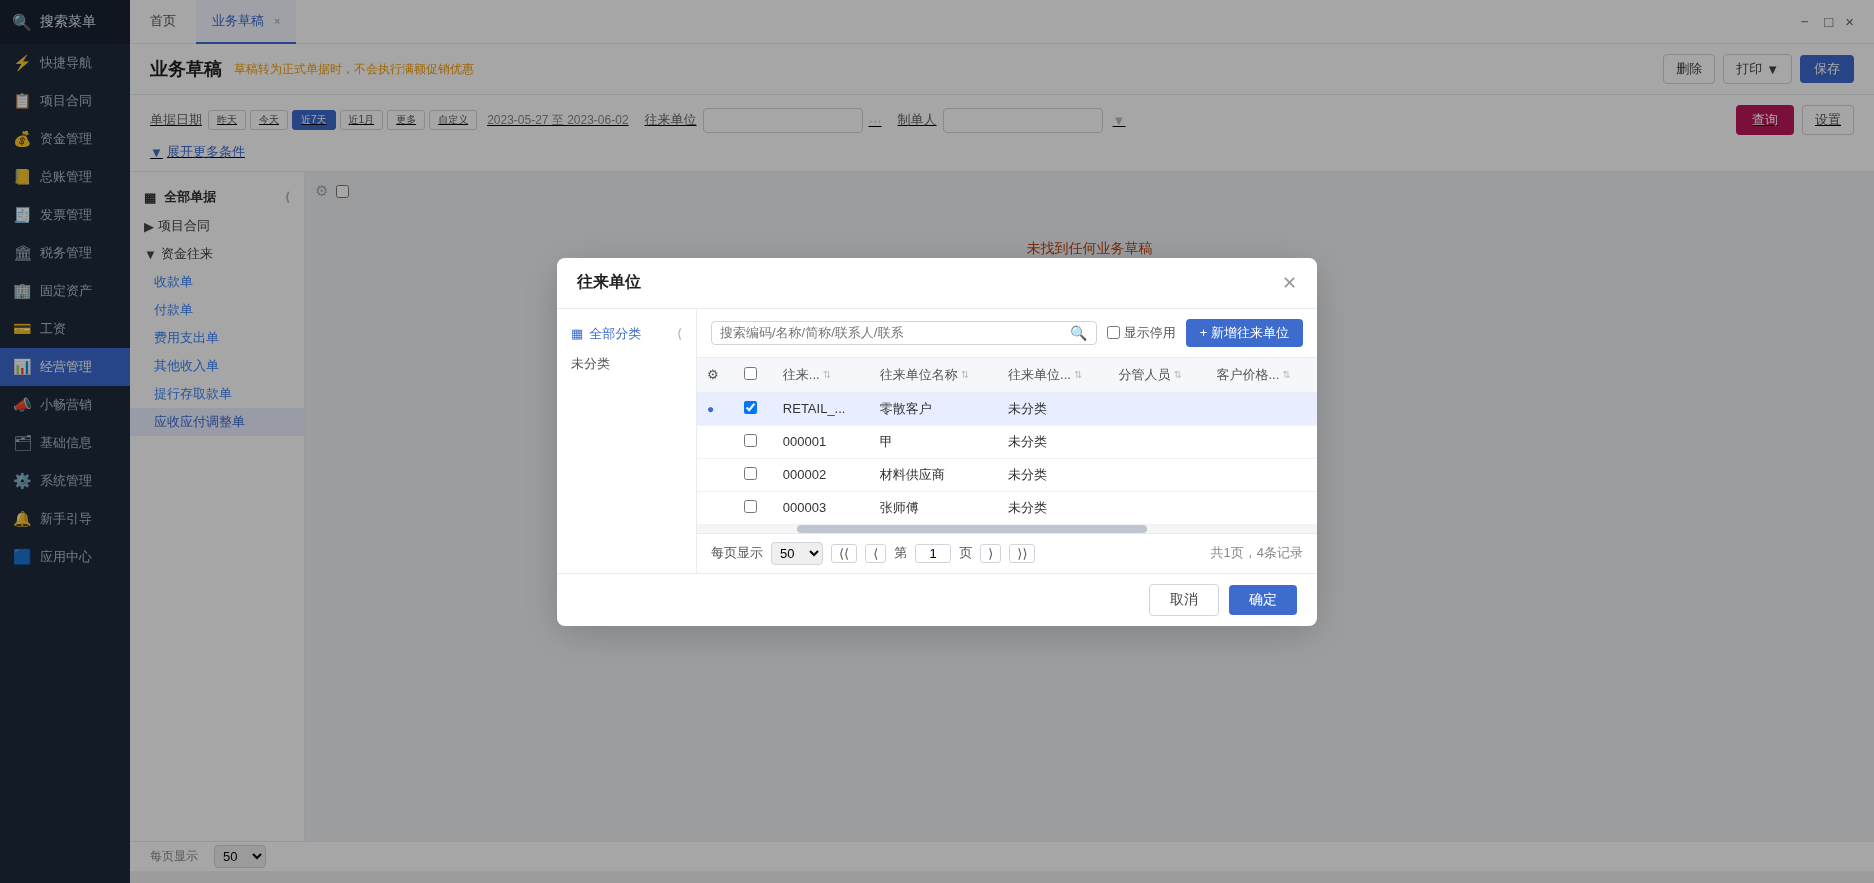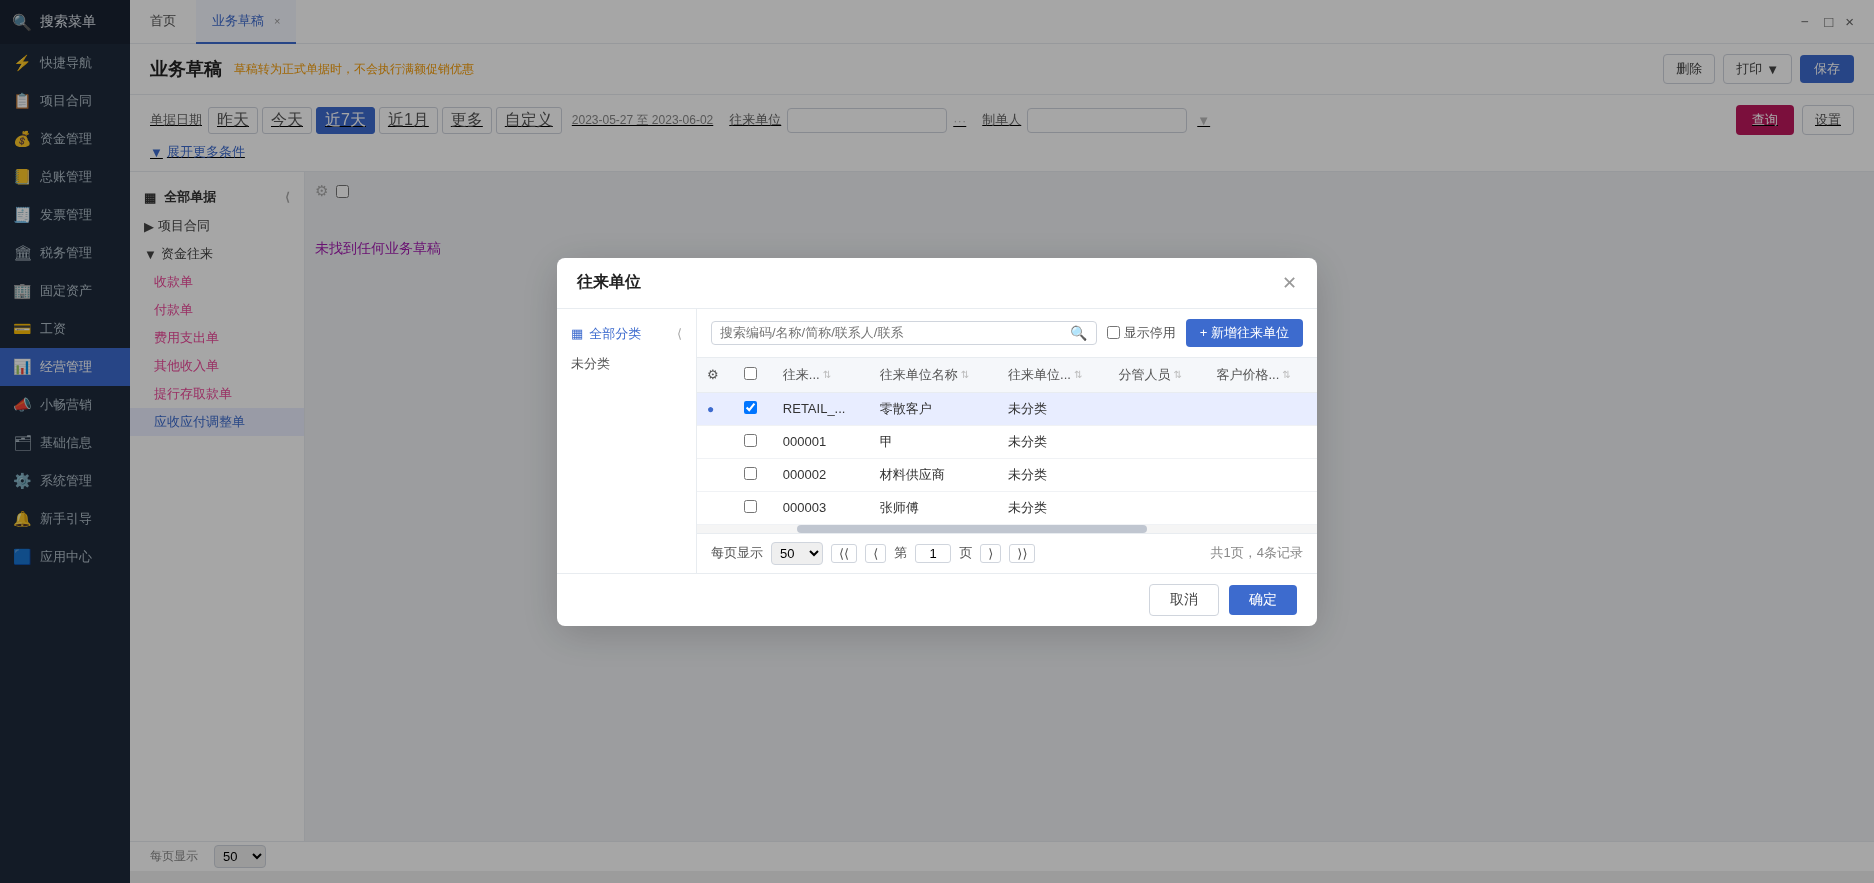--- a/index.html
+++ b/index.html
@@ -116,21 +116,21 @@
     }
     .filter-row { display: flex; align-items: center; gap: 16px; flex-wrap: wrap; }
     .filter-item { display: flex; align-items: center; gap: 6px; font-size: 13px; color: #444; }
     .filter-label { color: #666; font-size: 13px; white-space: nowrap; }
     .date-btns { display: flex; gap: 4px; }
     .date-btn {
       padding: 2px 8px;
       border: 1px solid #d0d5dd;
       background: white;
       border-radius: 3px;
-      font-size: 16px;
+      font-size: 10px;
       cursor: pointer;
       color: #555;
     }
     .date-btn.active { background: #3d6bce; color: white; border-color: #3d6bce; }
     .date-range { font-size: 12px; color: #888; margin-left: 4px; }
     .filter-input {
       border: 1px solid #d0d5dd;
       border-radius: 4px;
       padding: 4px 8px;
       font-size: 13px;
@@ -196,41 +196,41 @@
       font-size: 13px;
       color: #444;
       cursor: pointer;
       display: flex;
       align-items: center;
       gap: 4px;
     }
     .left-nav-child {
       padding: 5px 24px;
       font-size: 13px;
-      color: #ec4899;
+      color: #3b82f6;
       cursor: pointer;
     }
     .left-nav-child.active { background: #ebefff; color: #3d6bce; }
 
     
     .table-area {
       flex: 1;
       overflow: auto;
       padding: 10px;
       position: relative;
     }
     .table-toolbar {
       display: flex;
       align-items: center;
       gap: 8px;
       margin-bottom: 8px;
     }
     .no-data-msg {
-      text-align: left;
-      color: #a21caf;
+      text-align: center;
+      color: #c2410c;
       font-size: 14px;
       margin-top: 40px;
     }
 
     
     .modal-overlay {
       position: fixed;
       top: 0; left: 0; right: 0; bottom: 0;
       background: rgba(0,0,0,0.35);
       z-index: 100;

